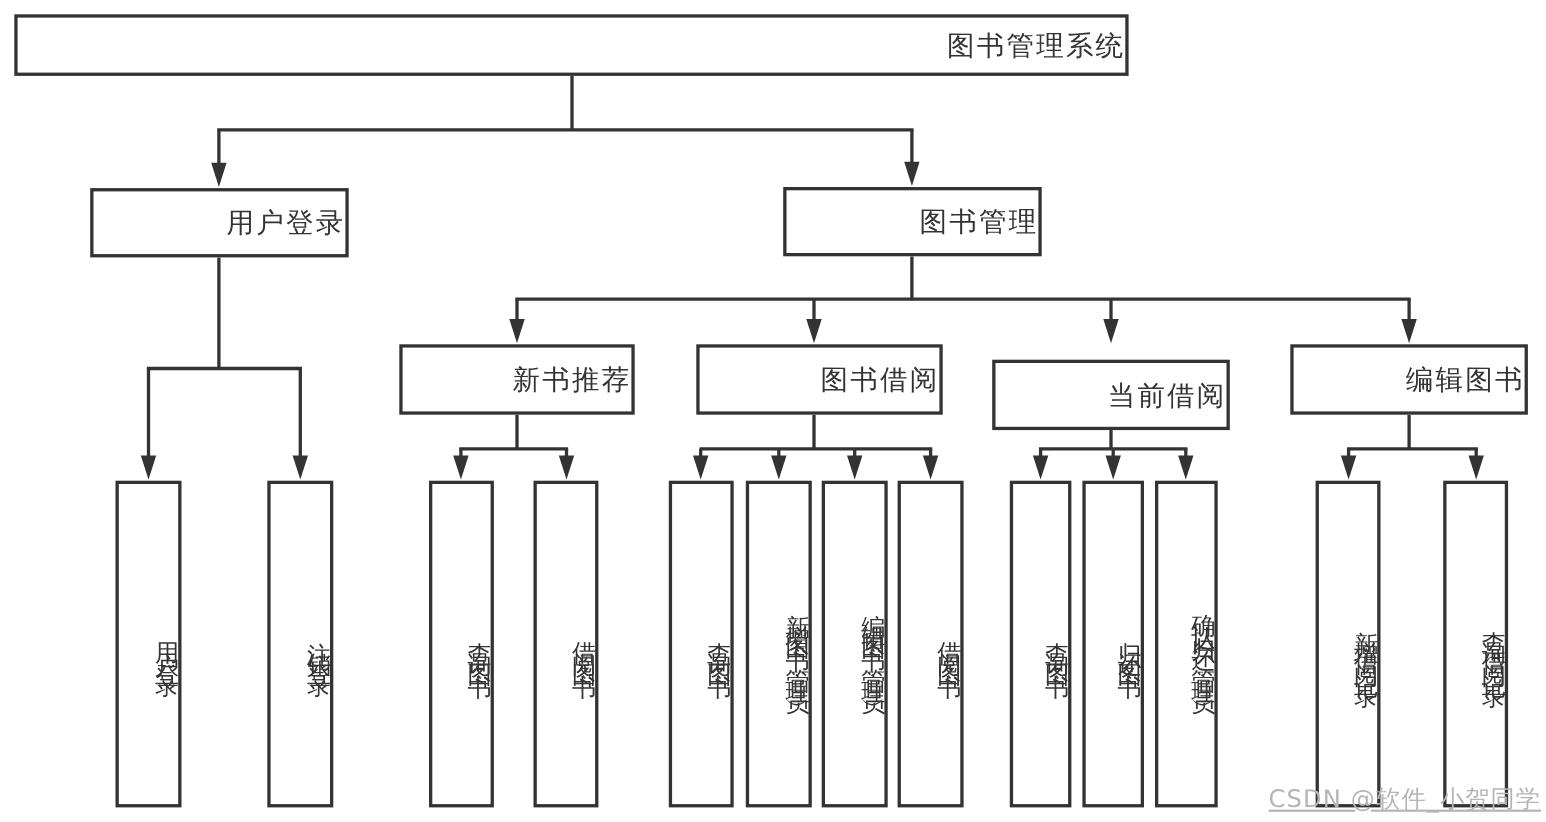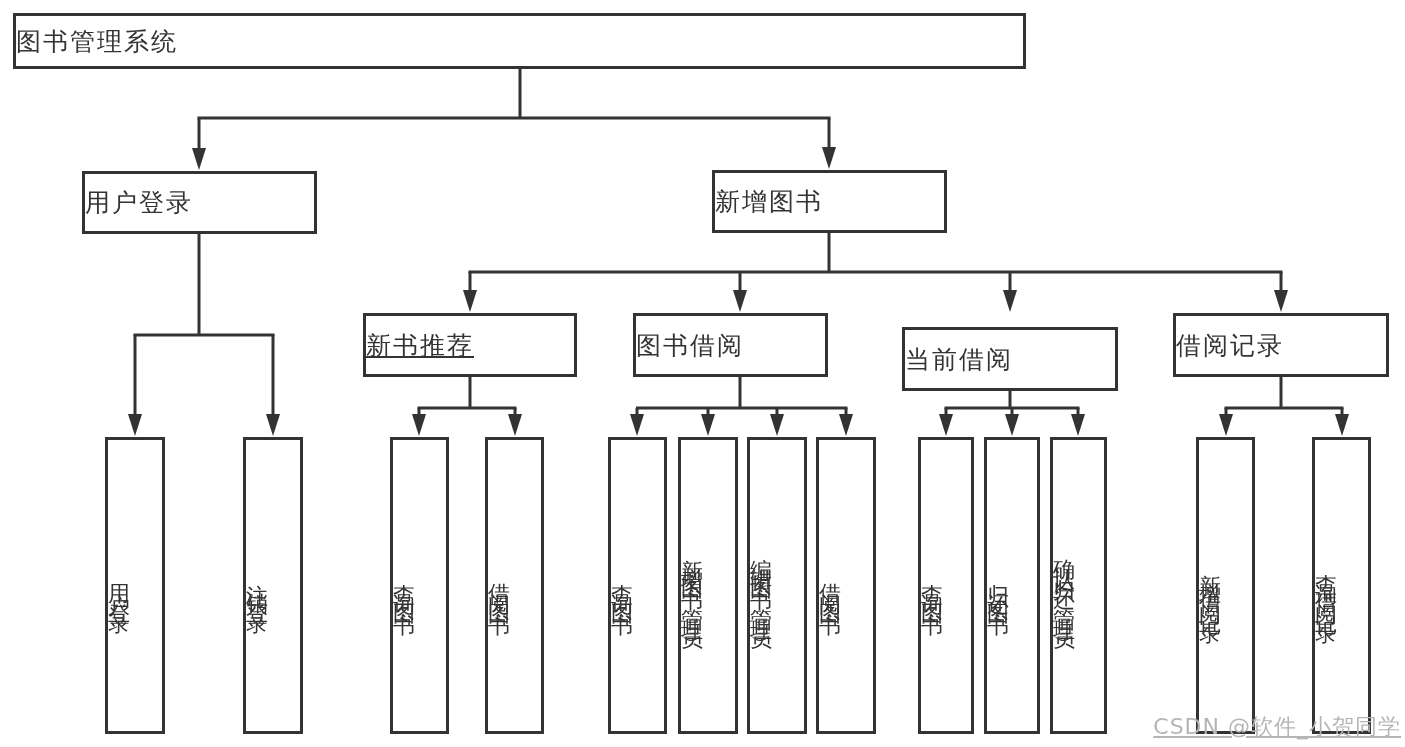--- a/index.html
+++ b/index.html
@@ -26,21 +26,21 @@
     pointer-events:none;
   }
   .connectors line{stroke:var(--line);stroke-width:3;}
   .connectors polygon{fill:var(--line);}
   .node{
     position:absolute;
     background:var(--fill);
     border:3px solid var(--line);
     display:flex;
     align-items:center;
-    justify-content:flex-start;
+    justify-content:flex-end;
     color:var(--text);
   }
   .hnode{
     font-size:25px;
     letter-spacing:2px;
     white-space:nowrap;
   }
   .vnode span{
     writing-mode:vertical-rl;
     text-orientation:mixed;
@@ -142,34 +142,34 @@
   </svg>
 
   <div class="node hnode" style="left:13px;top:13px;width:1013px;height:56px;">
     <span>图书管理系统</span>
   </div>
 
   <div class="node hnode" style="left:82px;top:171px;width:235px;height:63px;">
     <span>用户登录</span>
   </div>
   <div class="node hnode" style="left:712px;top:170px;width:235px;height:63px;">
-    <span>新增图书</span>
-  </div>
-
-  <div class="node hnode" style="left:363px;top:313px;width:214px;height:64px;text-decoration:underline;">
+    <span>图书管理</span>
+  </div>
+
+  <div class="node hnode" style="left:363px;top:313px;width:214px;height:64px;">
     <span>新书推荐</span>
   </div>
-  <div class="node hnode" style="left:633px;top:313px;width:195px;height:64px;">
+  <div class="node hnode" style="left:633px;top:313px;width:224px;height:64px;">
     <span>图书借阅</span>
   </div>
   <div class="node hnode" style="left:902px;top:327px;width:216px;height:64px;">
     <span>当前借阅</span>
   </div>
   <div class="node hnode" style="left:1173px;top:313px;width:216px;height:64px;">
-    <span>借阅记录</span>
+    <span>编辑图书</span>
   </div>
 
   <div class="node vnode" style="left:105px;top:437px;width:60px;height:297px;">
     <span>用户登录</span>
   </div>
   <div class="node vnode" style="left:243px;top:437px;width:60px;height:297px;">
     <span>注销登录</span>
   </div>
 
   <div class="node vnode" style="left:390px;top:437px;width:59px;height:297px;">

